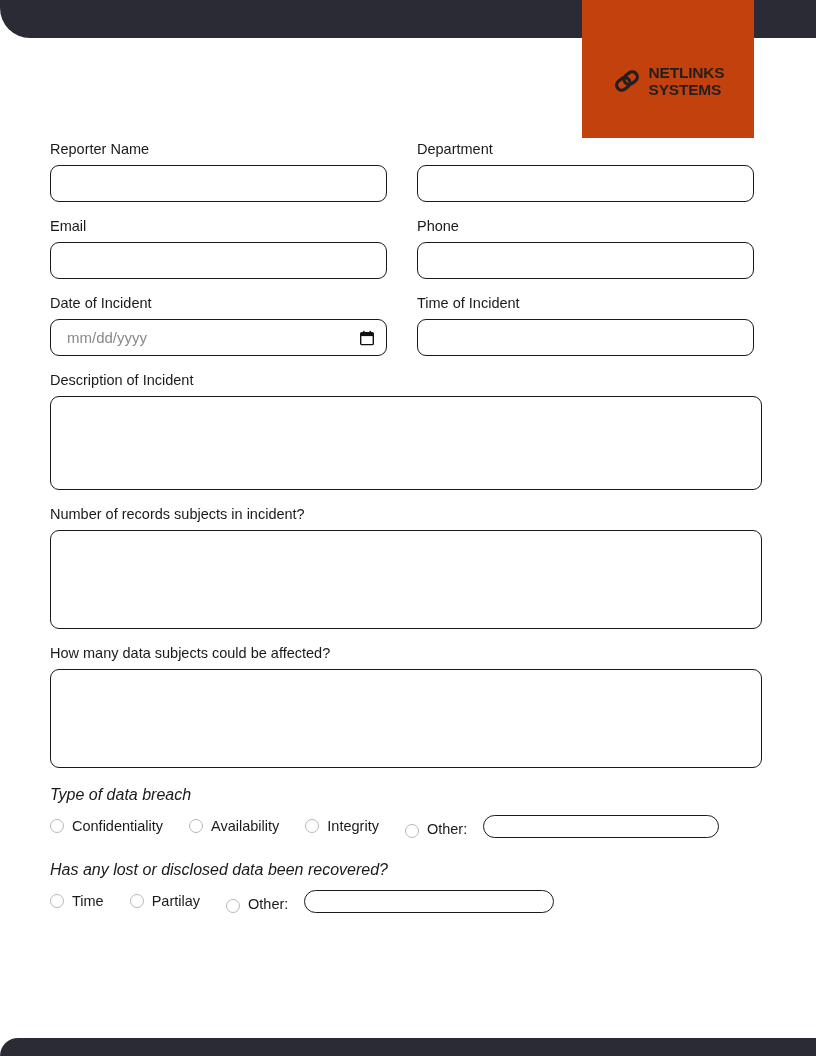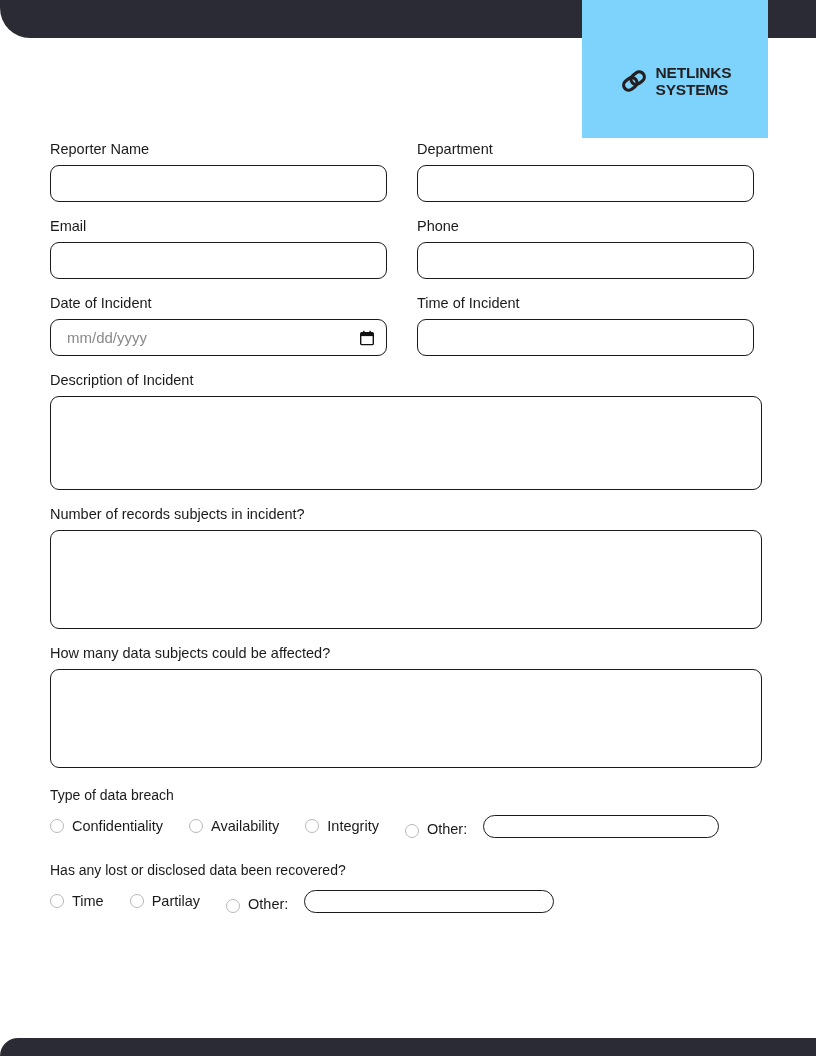--- a/index.html
+++ b/index.html
@@ -37,23 +37,23 @@
     background: #2b2b35;
     border-top-left-radius: 18px;
     z-index: 1;
   }
 
   
   .logo-block {
     position: absolute;
     left: 582px;
     top: 0;
-    width: 186px;
+    width: 172px;
     height: 138px;
-    background: #7dd3fc;
+    background: #c2410c;
     z-index: 3;
     display: flex;
     align-items: center;
     justify-content: center;
     gap: 7px;
   }
   .logo-inner {
     display: flex;
     align-items: center;
     gap: 7px;
@@ -175,25 +175,26 @@
     right: 13px;
     top: 50%;
     transform: translateY(-50%);
     width: 14px;
     height: 15px;
     pointer-events: none;
   }
 
   
   .radio-group-label {
-    font-size: 14px;
+    font-size: 16px;
     color: #1a1a1a;
     line-height: 18px;
     margin-bottom: 9px;
     display: block;
+    font-style: italic;
   }
   .radio-row {
     display: flex;
     align-items: center;
     height: 26px;
   }
   .radio-item {
     display: flex;
     align-items: center;
     gap: 8px;

